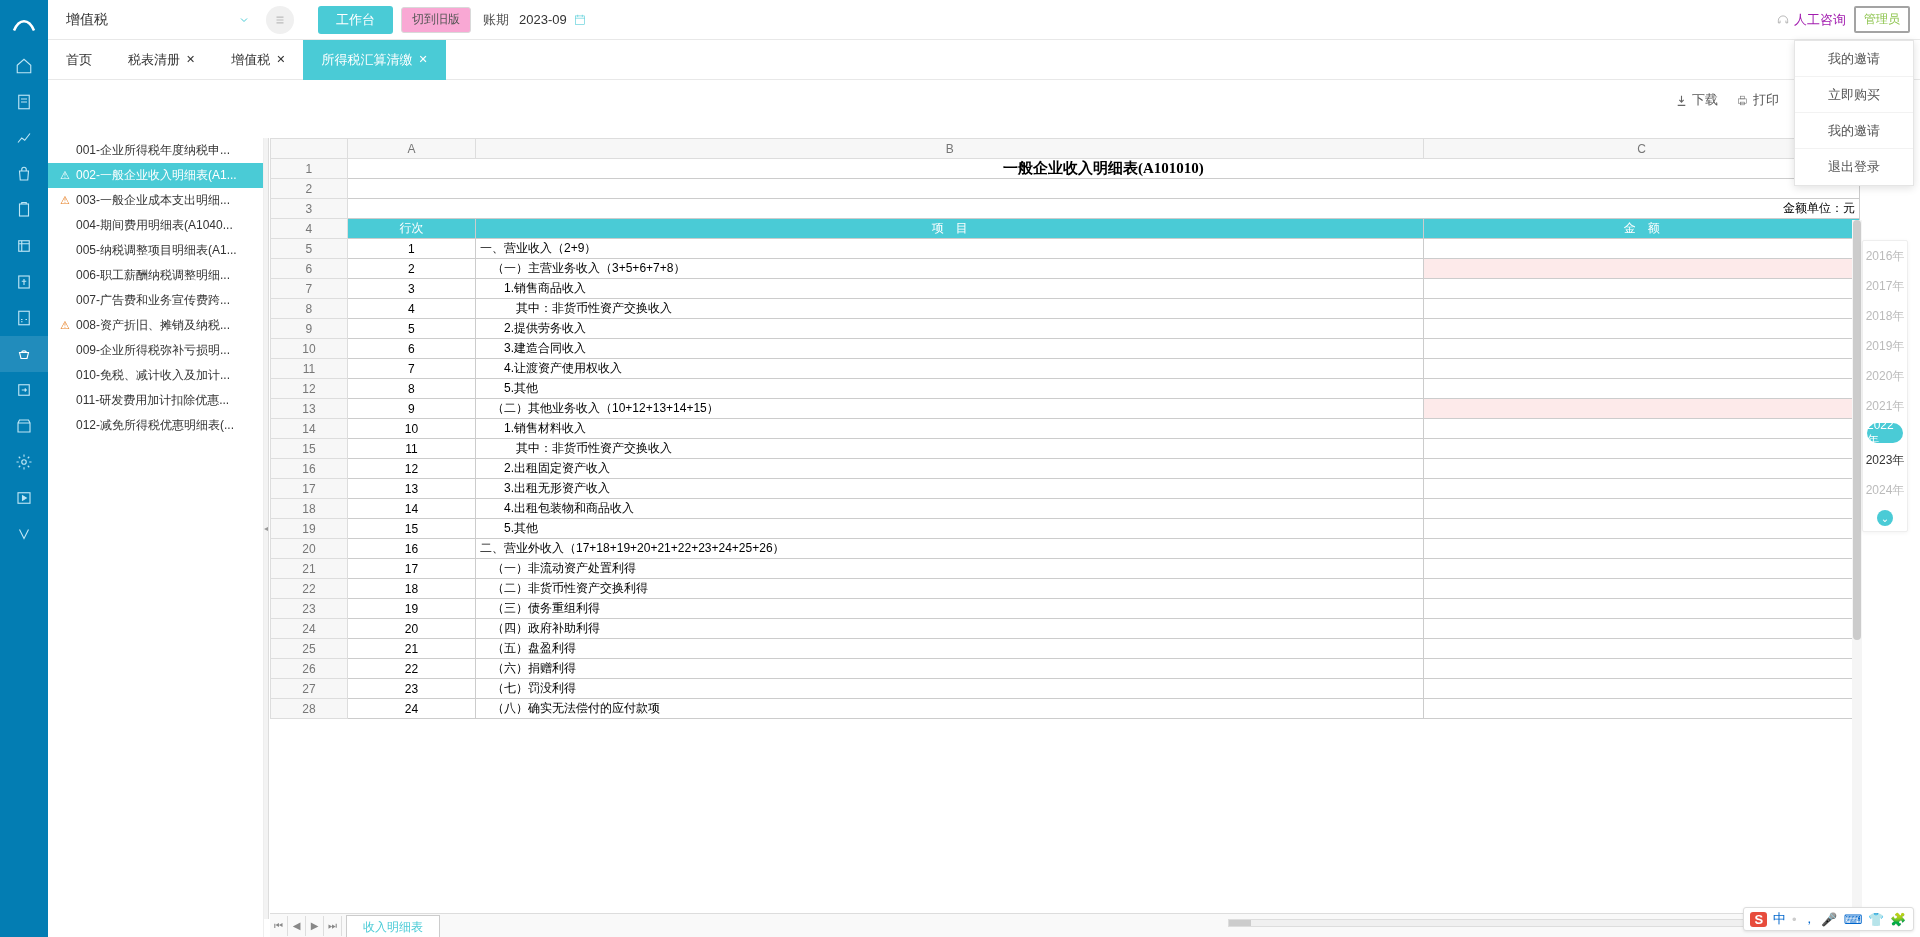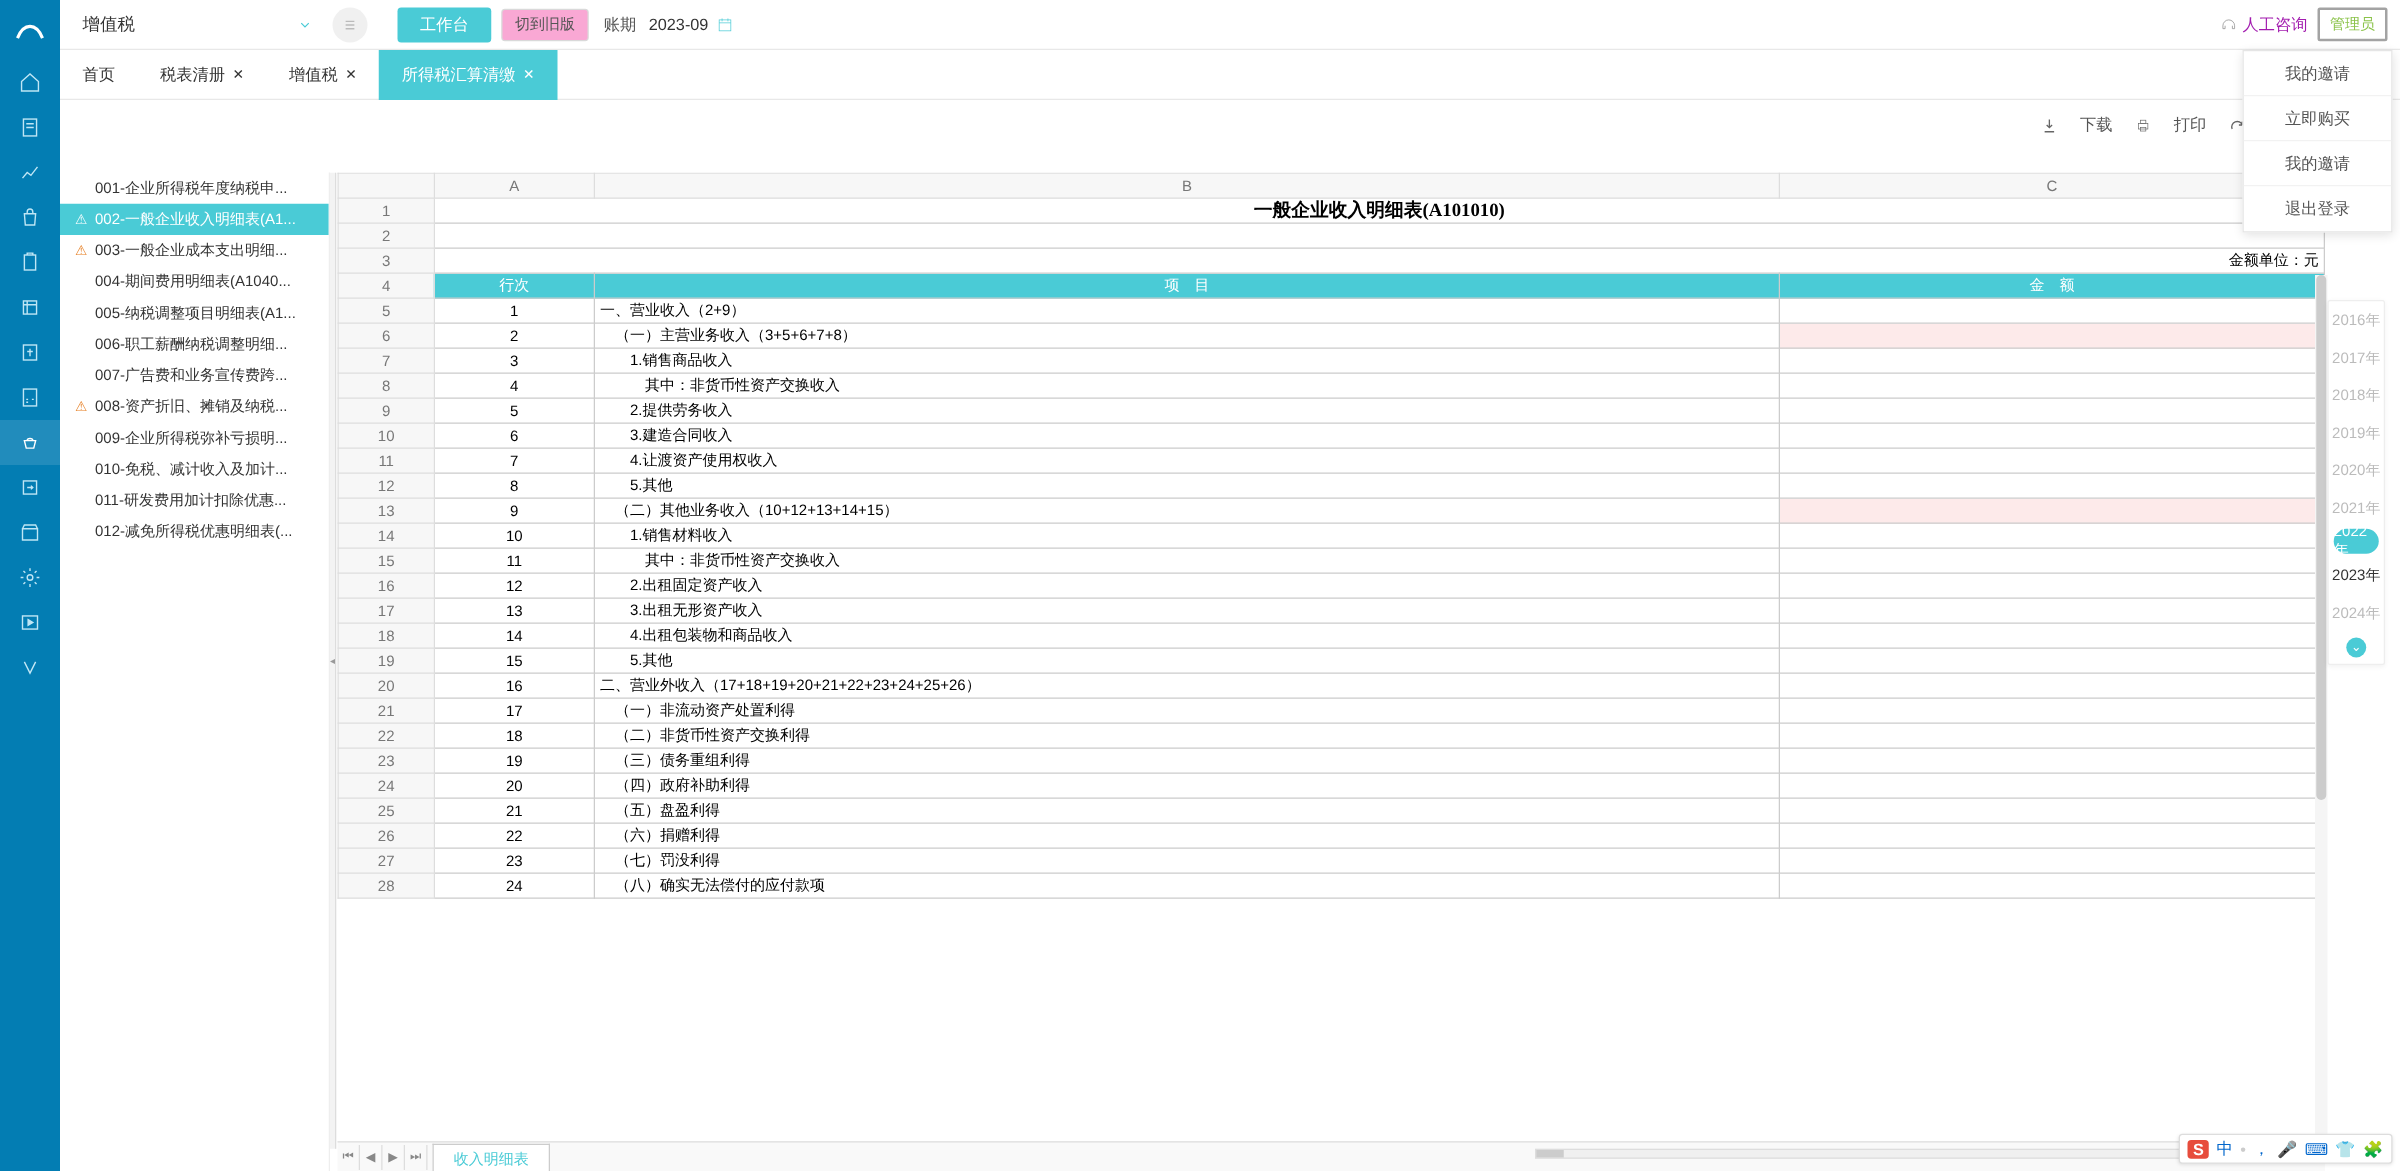--- a/index.html
+++ b/index.html
@@ -30,21 +30,21 @@
 
 .tabstrip { position: absolute; left: 48px; top: 40px; right: 0; height: 40px; background: #fff; border-bottom: 1px solid #e8e8e8; display: flex; align-items: center; }
 .tab { padding: 0 18px; height: 40px; display: flex; align-items: center; font-size: 13px; color: #333; cursor: pointer; gap: 6px; }
 .tab.active { background: #4ACBD6; color: #fff; }
 .tab .close { font-size: 11px; cursor: pointer; }
 
 
 .content { position: absolute; left: 48px; top: 80px; right: 0; bottom: 0; background: #fff; }
 .warn-bar { padding: 12px 16px 6px; font-size: 12px; color: #e74c3c; line-height: 1.6; position: relative; }
 .toolbar-right { position: absolute; right: 80px; top: 10px; display: flex; gap: 18px; }
-.tool-item { display: flex; align-items: center; gap: 18px; font-size: 13px; color: #555; cursor: pointer; }
+.tool-item { display: flex; align-items: center; gap: 4px; font-size: 13px; color: #555; cursor: pointer; }
 
 
 .workarea { position: absolute; left: 0; top: 58px; right: 60px; bottom: 0; display: flex; }
 .tree { width: 216px; flex-shrink: 0; border-right: 1px solid #eee; overflow: hidden; }
 .tree-item { height: 25px; padding: 0 10px 0 28px; font-size: 12px; color: #333; display: flex; align-items: center; cursor: pointer; white-space: nowrap; overflow: hidden; text-overflow: ellipsis; position: relative; }
 .tree-item.selected { background: #4ACBD6; color: #fff; }
 .tree-item .warn-ic { position: absolute; left: 12px; color: #e67e22; font-size: 11px; }
 .tree-item.selected .warn-ic { color: #fff; }
 
 .sheet { flex: 1; overflow: hidden; display: flex; flex-direction: column; position: relative; }

